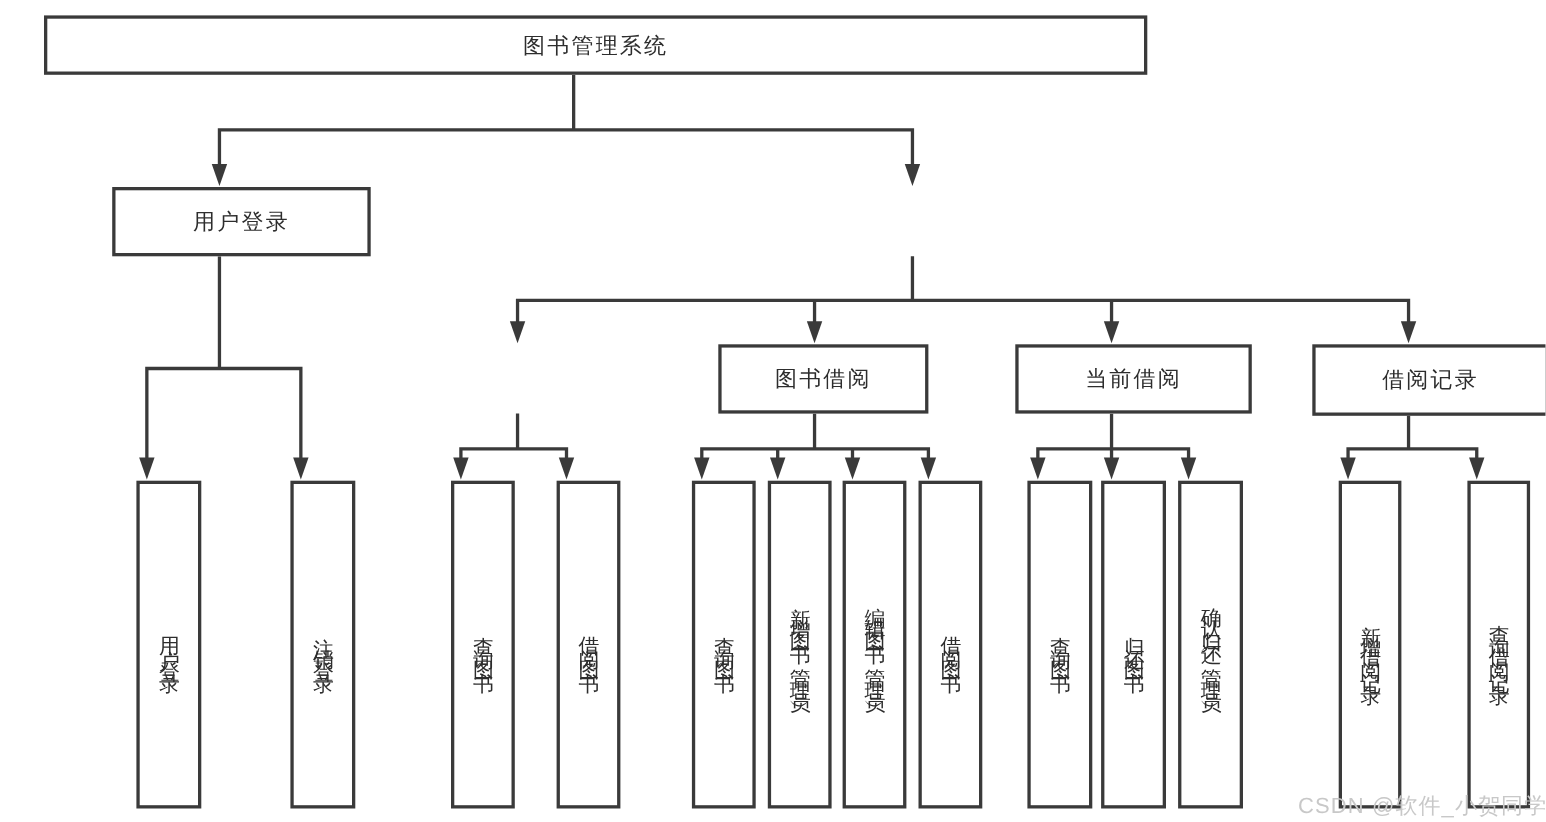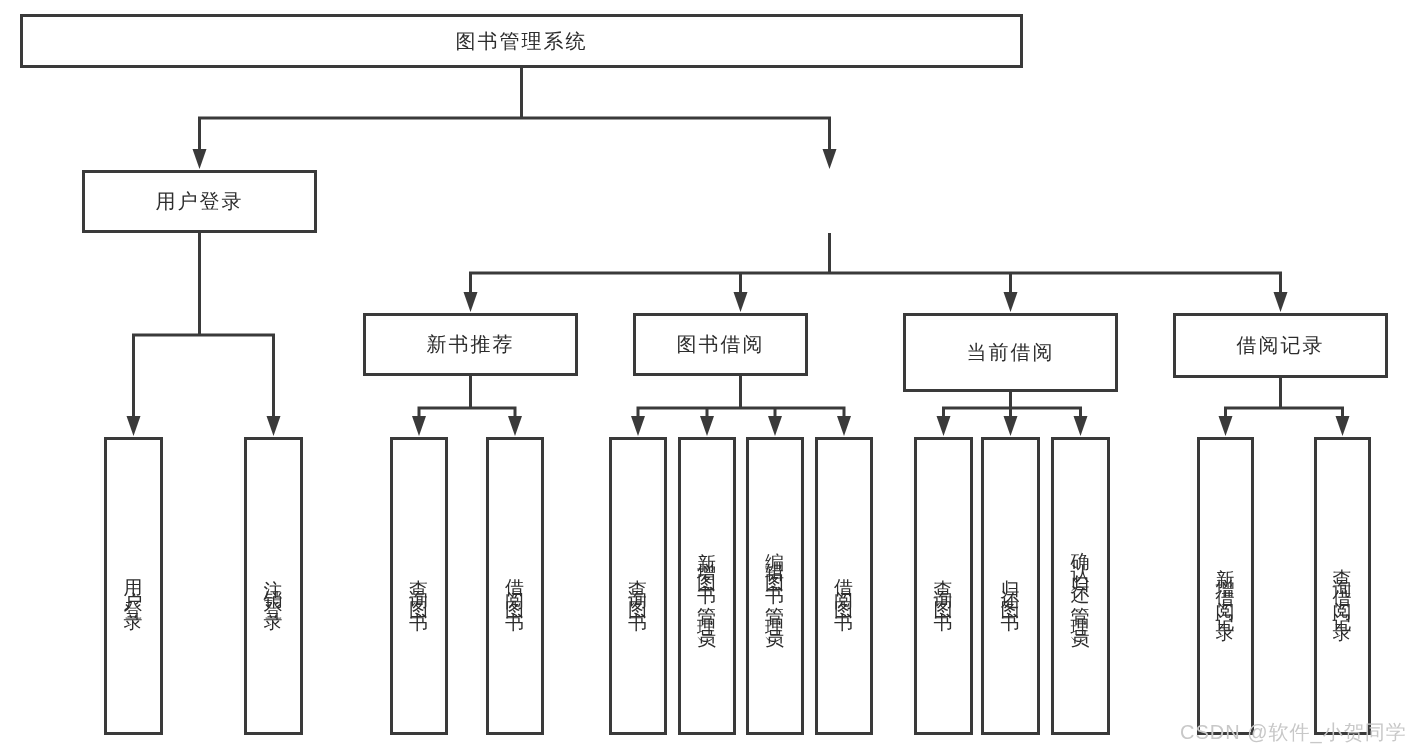--- a/index.html
+++ b/index.html
@@ -22,20 +22,21 @@
   .node{
     position:absolute;z-index:2;
     box-sizing:border-box;
     border:3px solid var(--line);
     background:#ffffff;
     display:flex;align-items:center;justify-content:center;
     color:var(--text);
     font-size:20px;
     letter-spacing:2px;
     text-align:center;
+    margin-left:20px;
   }
   .node.v{font-size:19px;}
   .node.v .lbl{
     writing-mode:vertical-rl;
     text-orientation:mixed;
     letter-spacing:11px;
     line-height:1;
   }
   .watermark{
     position:absolute;z-index:3;
@@ -81,27 +82,24 @@
     </svg>
 
   <div class="node h" style="left:20px;top:14px;width:1003px;height:54px">
     <span class="lbl">图书管理系统</span>
   </div>
 
   <div class="node h" style="left:82px;top:170px;width:235px;height:63px">
     <span class="lbl">用户登录</span>
   </div>
 
-  <div class="node h" style="left:363px;top:313px;width:215px;height:63px">
-    <span class="lbl">新书推荐</span>
-  </div>
-  <div class="node h" style="left:633px;top:313px;width:175px;height:63px">
+  <div class="node h" style="left:633px;top:313px;width:191px;height:63px">
     <span class="lbl">图书借阅</span>
   </div>
-  <div class="node h" style="left:903px;top:313px;width:215px;height:79px">
+  <div class="node h" style="left:903px;top:313px;width:215px;height:63px">
     <span class="lbl">当前借阅</span>
   </div>
   <div class="node h" style="left:1173px;top:313px;width:215px;height:65px">
     <span class="lbl">借阅记录</span>
   </div>
 
   <div class="node v" style="left:104px;top:437px;width:59px;height:298px">
     <span class="lbl">用户登录</span>
   </div>
   <div class="node v" style="left:244px;top:437px;width:59px;height:298px">

